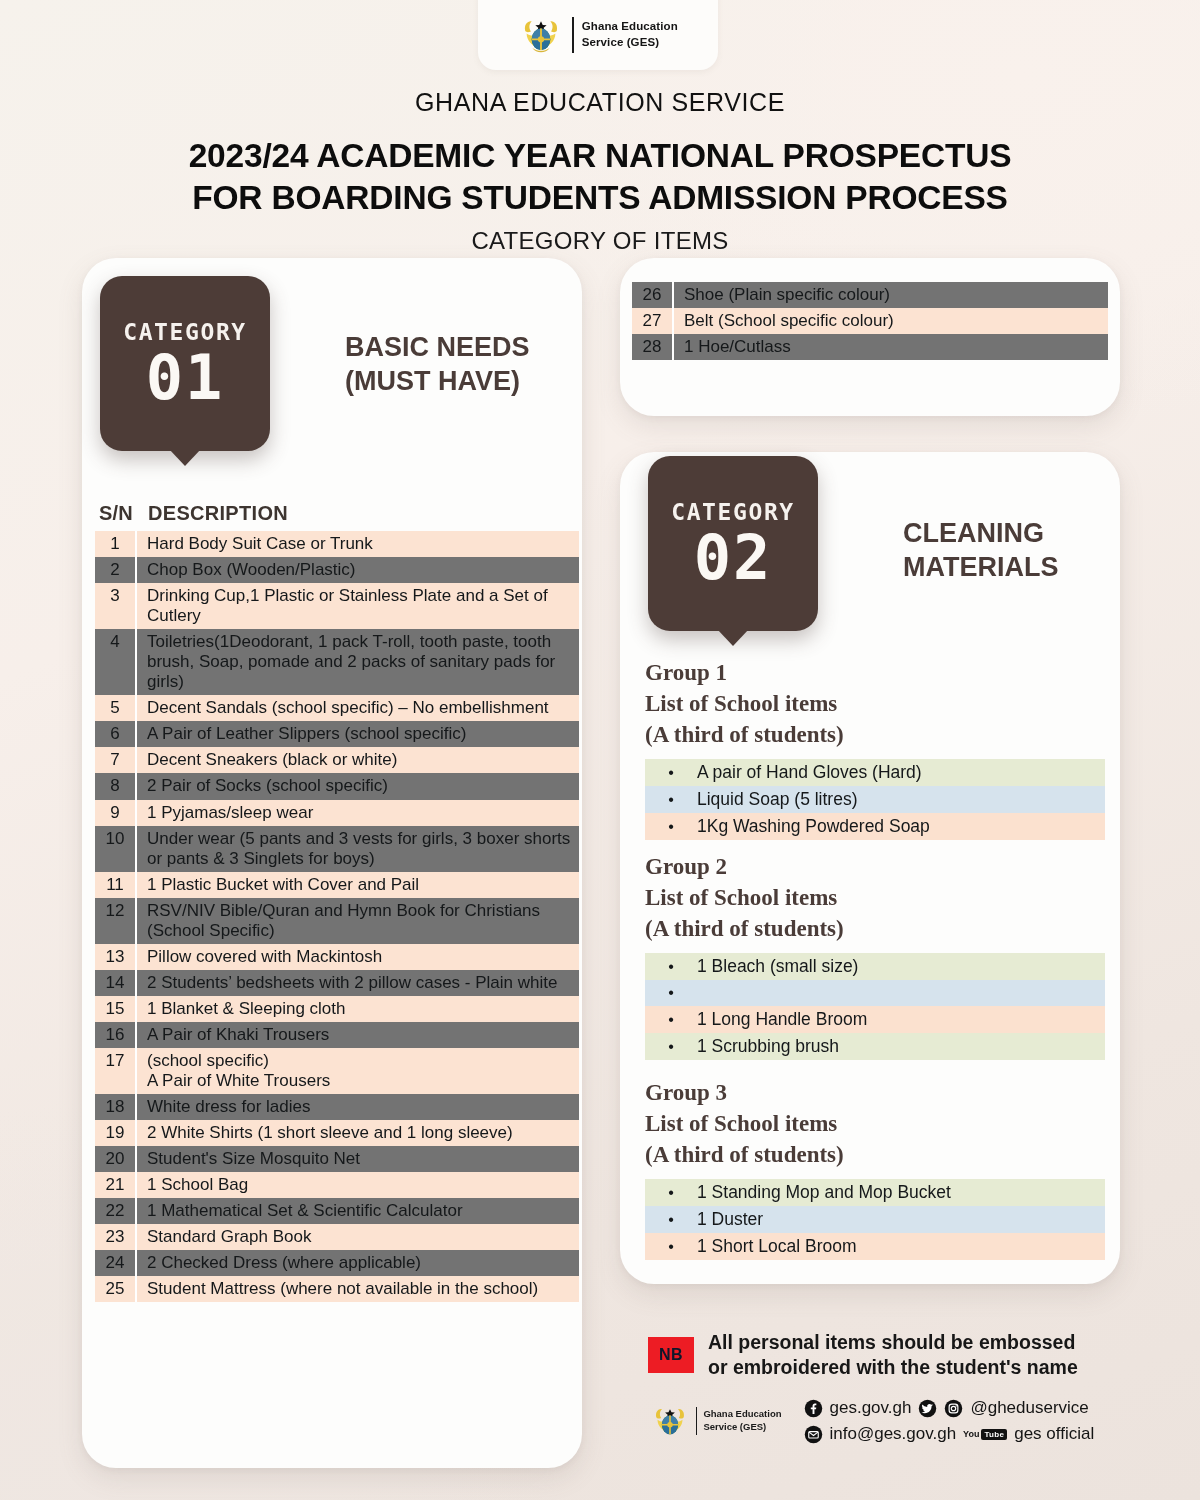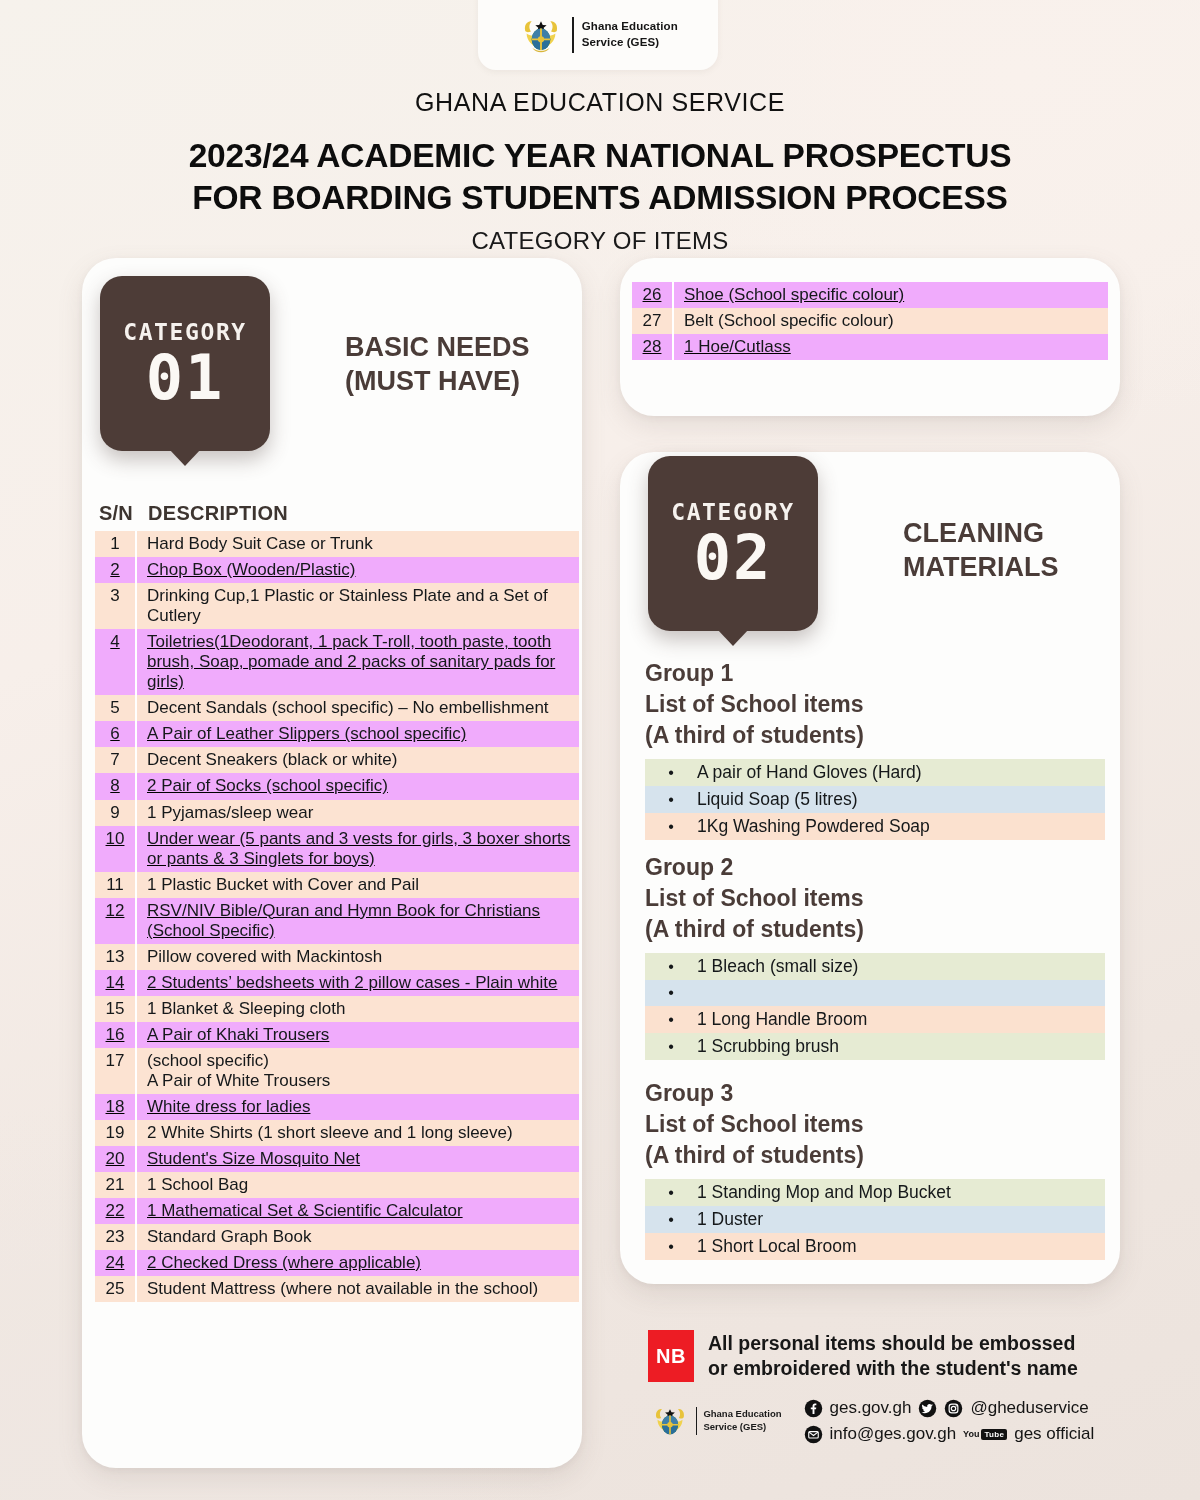--- a/index.html
+++ b/index.html
@@ -63,38 +63,38 @@
   .th-sn { width:42px; text-align:center; }
   .th-desc { padding-left:11px; }
   .trow { display:flex; align-items:stretch; min-height:26px; }
   .trow .sn { width:42px; text-align:center; font-size:17px; color:#15181a; padding:3px 0 3px 0; flex:none;
               border-right:2.5px solid #ffffff; }
   .trow .ds { flex:1; font-size:17px; color:#15181a; padding:3px 6px 3px 10px; line-height:1.18; }
   .tbl-top { position:absolute; left:632px; top:282px; width:476px; }
 
   
   .c-peach { background:#fce3d2; }
-  .c-blue  { background:#f0abfc;text-decoration:underline; }
+  .c-blue  { background:#737373; }
   .c-green { background:#e6ebd3; }
   .c-lblue { background:#d6e3ed; }
   .c-lpeach{ background:#fbe1cf; }
 
   
   .grp { position:absolute; left:645px; width:460px; }
-  .grp-h { font-size:23px; font-weight:bold; color:#4a3c38; line-height:1.34; margin-bottom:9px; }
+  .grp-h { font-size:23px; font-weight:bold; color:#4a3c38; line-height:1.34; margin-bottom:9px;font-family:Liberation Serif, serif; }
   .brow { display:flex; align-items:center; min-height:26px; }
   .brow .bu { width:52px; text-align:center; font-size:16px; color:#15181a; }
   .brow .bt { flex:1; font-size:17.5px; color:#15181a; padding:3px 0; }
   #grp1 { top:658px; }
   #grp2 { top:852px; }
   #grp3 { top:1078px; }
 
   
   .nb { position:absolute; left:648px; top:1330px; display:flex; align-items:center; gap:14px; }
-  .nb-badge { width:46px; height:52px; background:#ed1c24; color:#ffffff; font-size:20px; font-weight:bold;
+  .nb-badge { width:46px; height:36px; background:#ed1c24; color:#0f172a; font-size:16px; font-weight:bold;
               display:flex; align-items:center; justify-content:center; letter-spacing:.5px; }
   .nb-txt { font-size:19.5px; font-weight:bold; color:#171717; line-height:1.3; }
 
   
   .foot { position:absolute; left:650px; top:1398px; display:flex; align-items:center; gap:22px; }
   .foot-logo { display:flex; align-items:center; gap:6px; }
   .foot-logo .crest { width:40px; height:40px; }
   .foot-div { width:1.4px; height:28px; background:#1a1a1a; }
   .foot-txt { font-size:9.5px; font-weight:bold; color:#1a1a1a; line-height:1.35; }
   .contacts { display:flex; flex-direction:column; gap:6px; }
@@ -151,21 +151,21 @@
   </div>
   <div class="cat-title" id="cat1-title">
       <div>BASIC NEEDS</div>
       <div>(MUST HAVE)</div>
     </div>
 
   <div class="tbl-top" id="tbl-top">
       <div class="trow c-blue">
         <div class="sn">26</div>
         <div class="ds">
-          <div>Shoe (School specific colour)</div>
+          <div>Shoe (Plain specific colour)</div>
         </div>
       </div>
       <div class="trow c-peach">
         <div class="sn">27</div>
         <div class="ds">
           <div>Belt  (School specific colour)</div>
         </div>
       </div>
       <div class="trow c-blue">
         <div class="sn">28</div>

